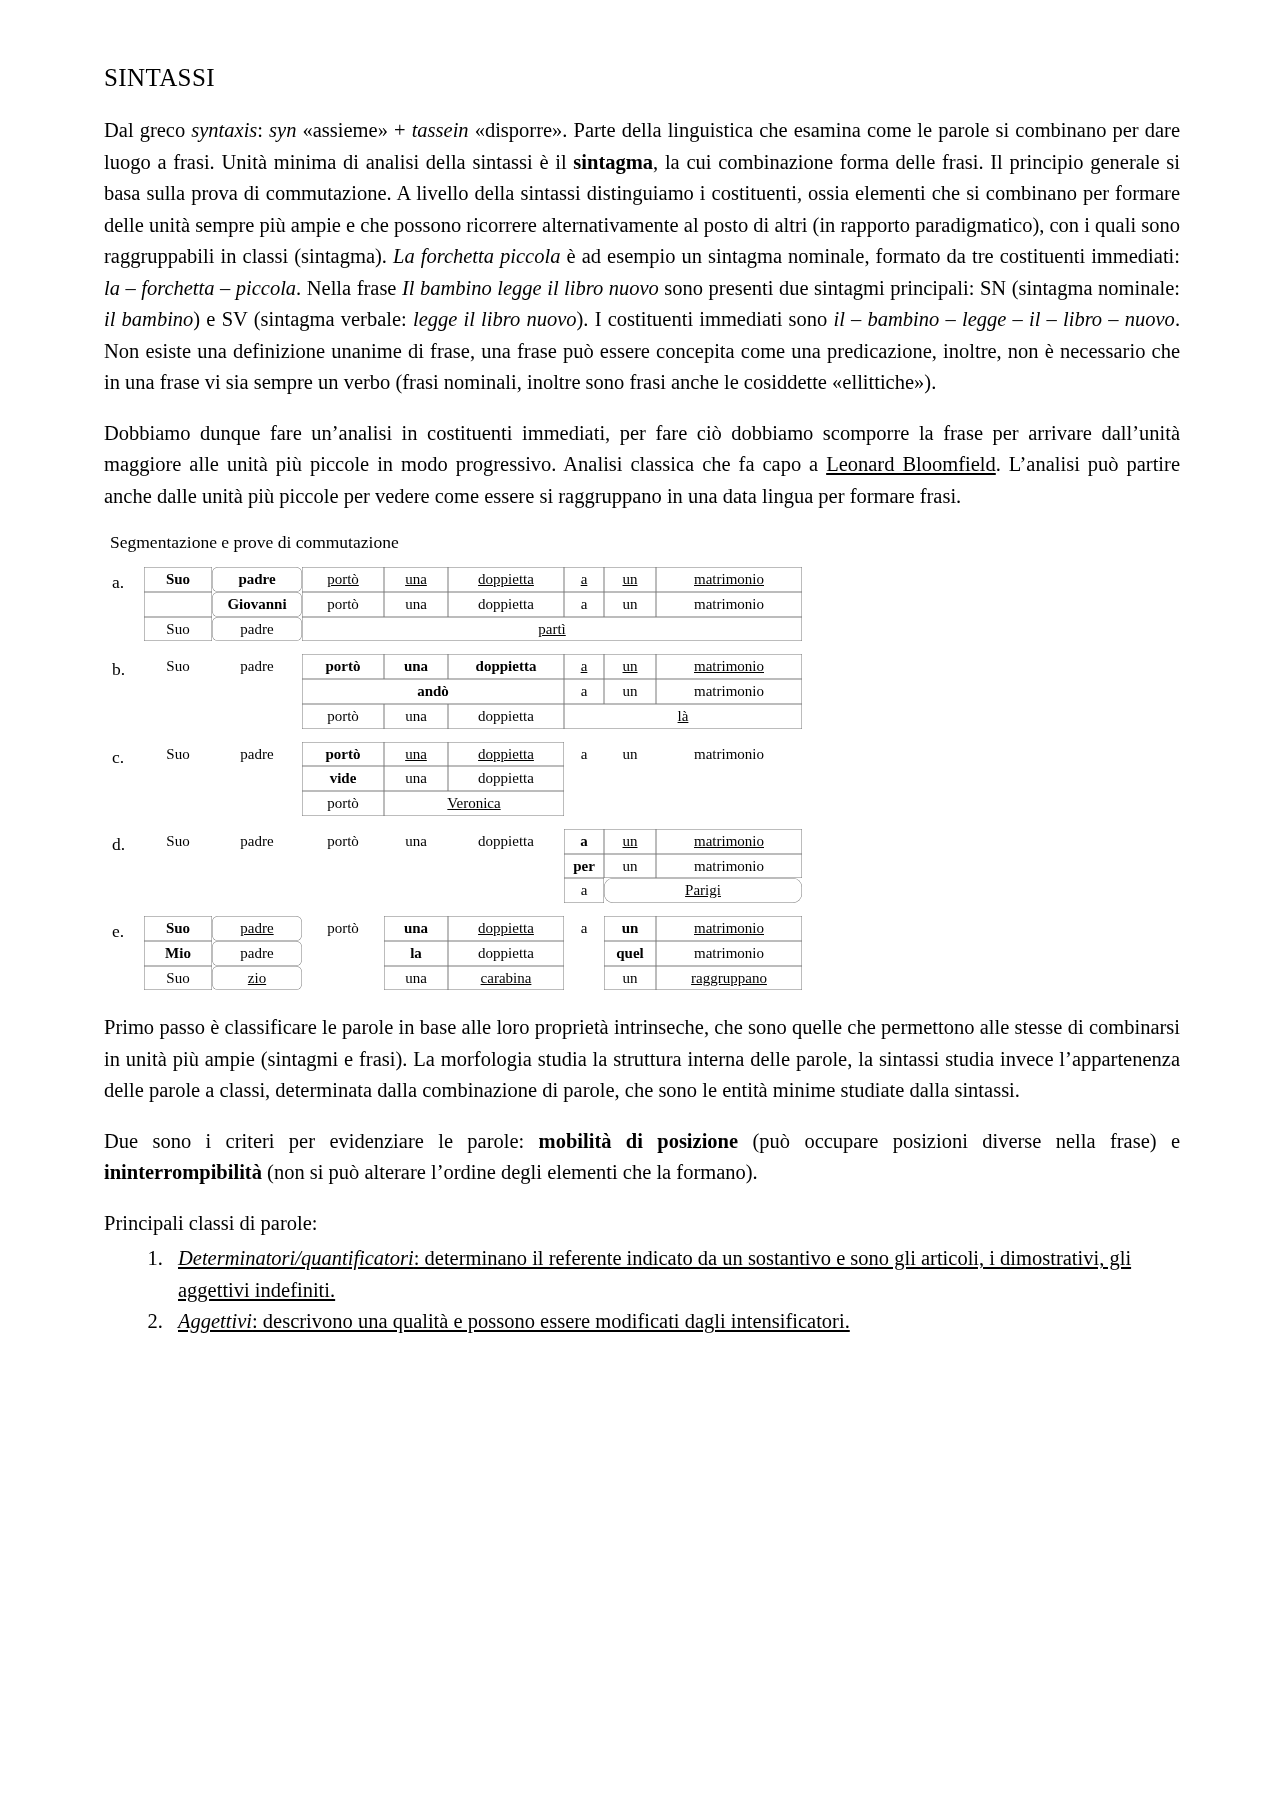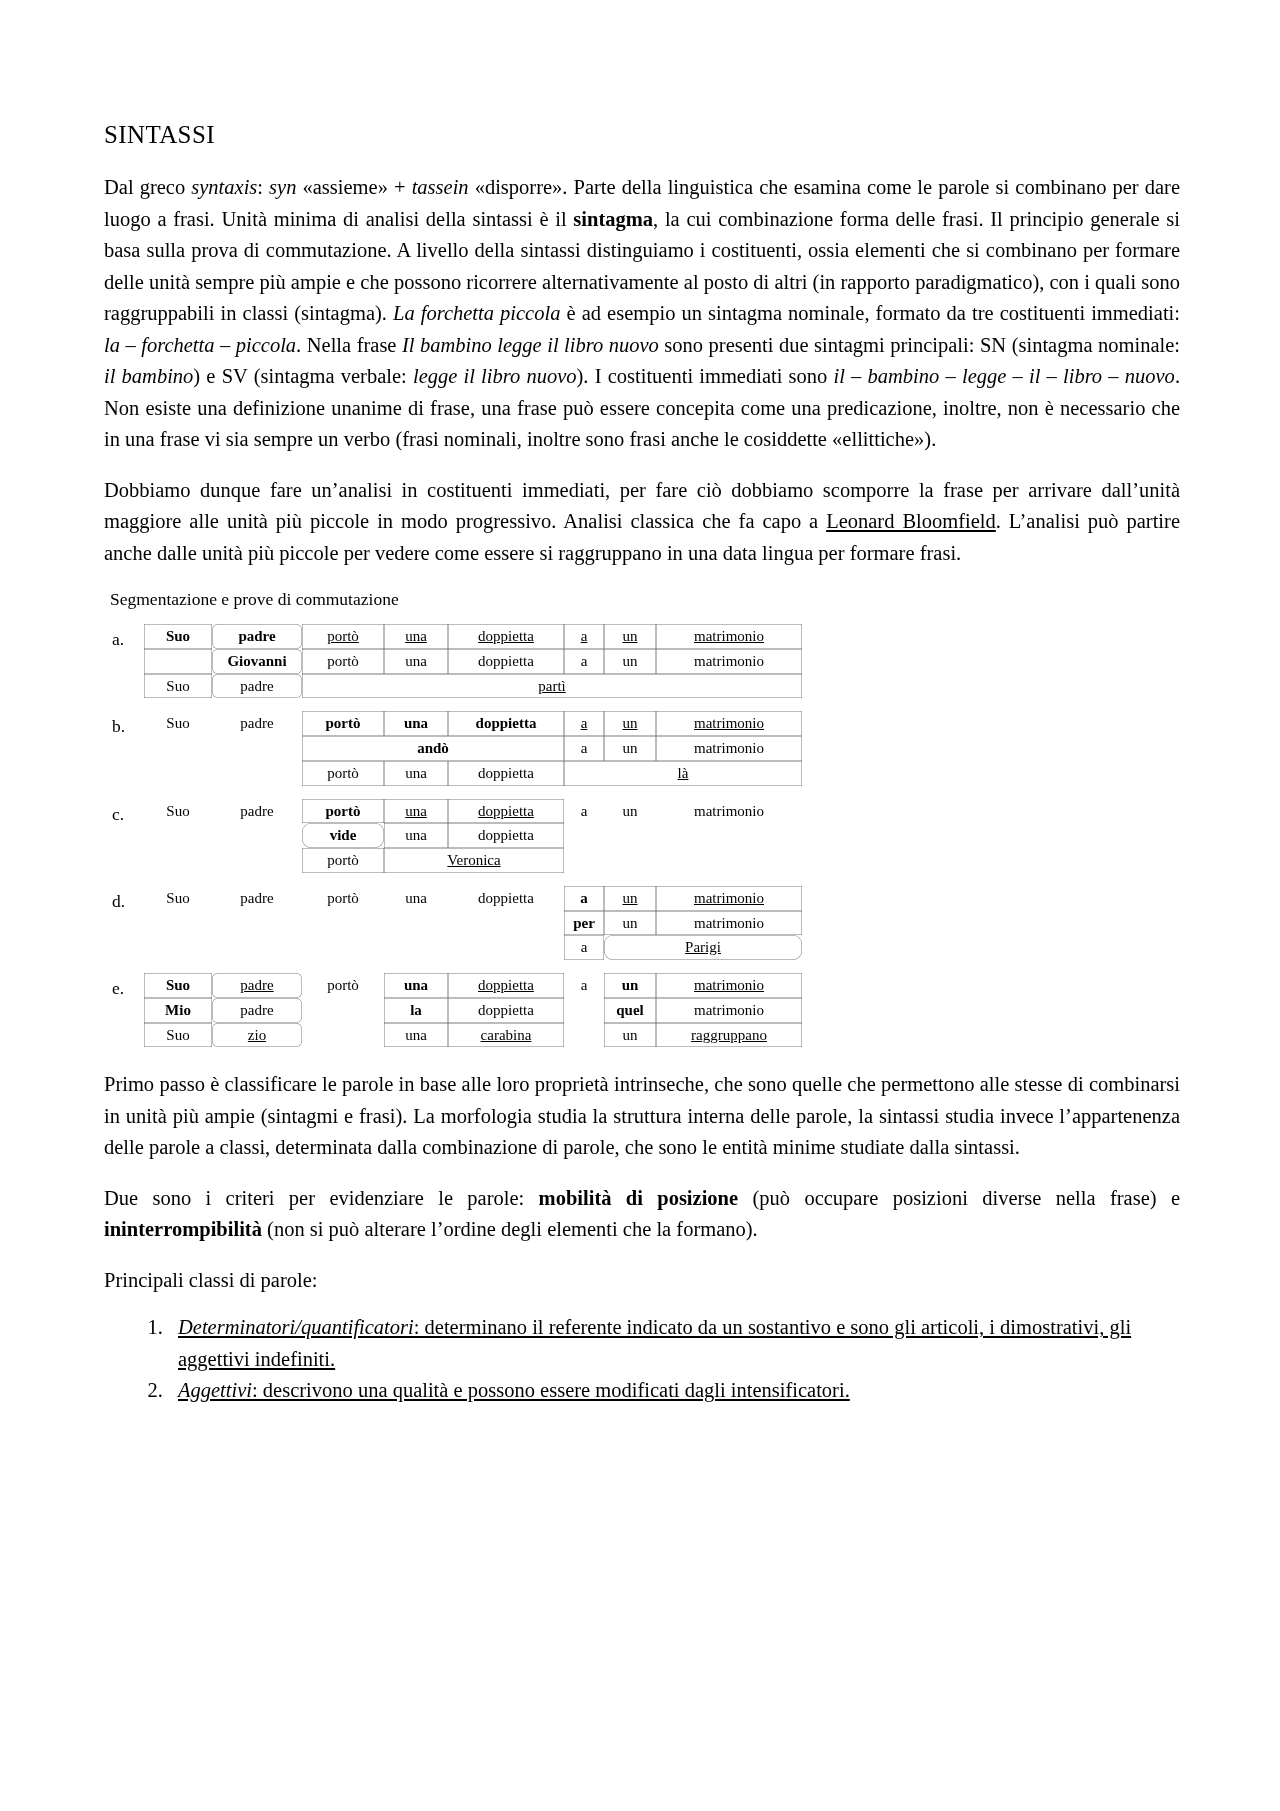--- a/index.html
+++ b/index.html
@@ -6,39 +6,39 @@
   body{
     width:1280px;
     background:#ffffff;
     font-family:"Liberation Serif","DejaVu Serif",serif;
     color:#000000;
   }
   .page{
     width:1280px;
     min-height:1811px;
     box-sizing:border-box;
-    padding:120px 100px 40px 104px;
+    padding:63px 100px 40px 104px;
     position:relative;
   }
   h1.doc-title{
     font-size:25px;
     font-weight:400;
     letter-spacing:0.4px;
     margin:0 0 22px 0;
     line-height:1.2;
   }
   p.body{
     font-size:20.5px;
     line-height:31.5px;
     text-align:justify;
     text-justify:inter-word;
     margin:0 0 19px 0;
     hyphens:none;
   }
-  p.body:last-of-type{margin-bottom:16px;}
+  p.body:last-of-type{margin-bottom:4px;}
   i{font-style:italic;}
   b{font-weight:700;}
   u{text-decoration:underline;}
 
   .fig-caption{
     font-size:17.5px;
     line-height:22px;
     margin:6px 0 14px 6px;
     font-family:"Liberation Serif","DejaVu Serif",serif;
   }
@@ -194,21 +194,21 @@
           <td class="bx w-porto"><b>portò</b></td>
           <td class="bx w-una" style="border-right:0;"><u>una</u></td>
           <td class="bx w-dopp" style="border-left:0;"><u>doppietta</u></td>
           <td class="nb w-a">a</td>
           <td class="nb w-un">un</td>
           <td class="nb w-matr">matrimonio</td>
         </tr>
         <tr>
           <td class="nb w-suo"></td>
           <td class="nb w-padre"></td>
-          <td class="bx w-porto" style="border-top:0;border-radius:9px;"><b>vide</b></td>
+          <td class="bx w-porto" style="border-top:0;"><b>vide</b></td>
           <td class="bx w-una" style="border-right:0;border-top:0;"><span>una</span></td>
           <td class="bx w-dopp" style="border-left:0;border-top:0;"><span>doppietta</span></td>
           <td class="nb w-a"></td>
           <td class="nb w-un"></td>
           <td class="nb w-matr"></td>
         </tr>
         <tr>
           <td class="nb w-suo"></td>
           <td class="nb w-padre"></td>
           <td class="bx w-porto" style="border-top:0;"><span>portò</span></td>

